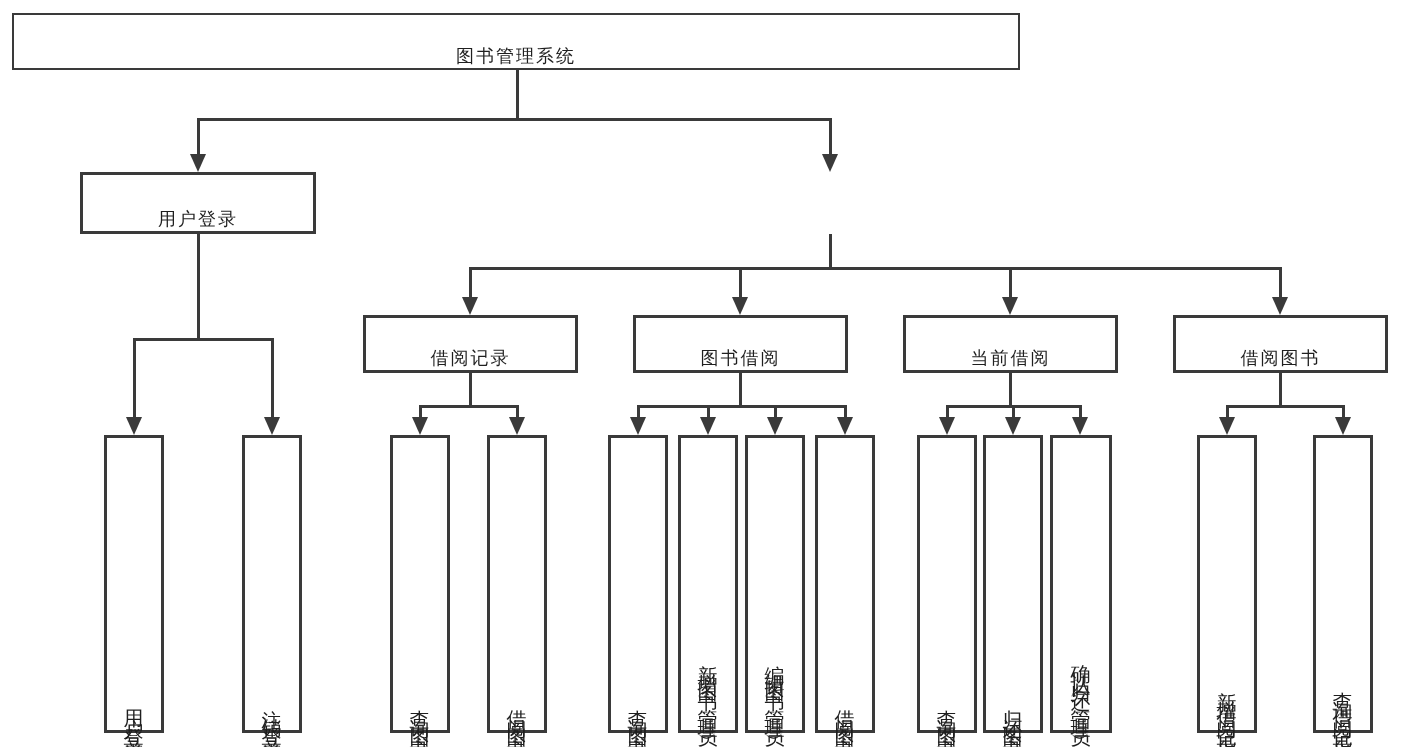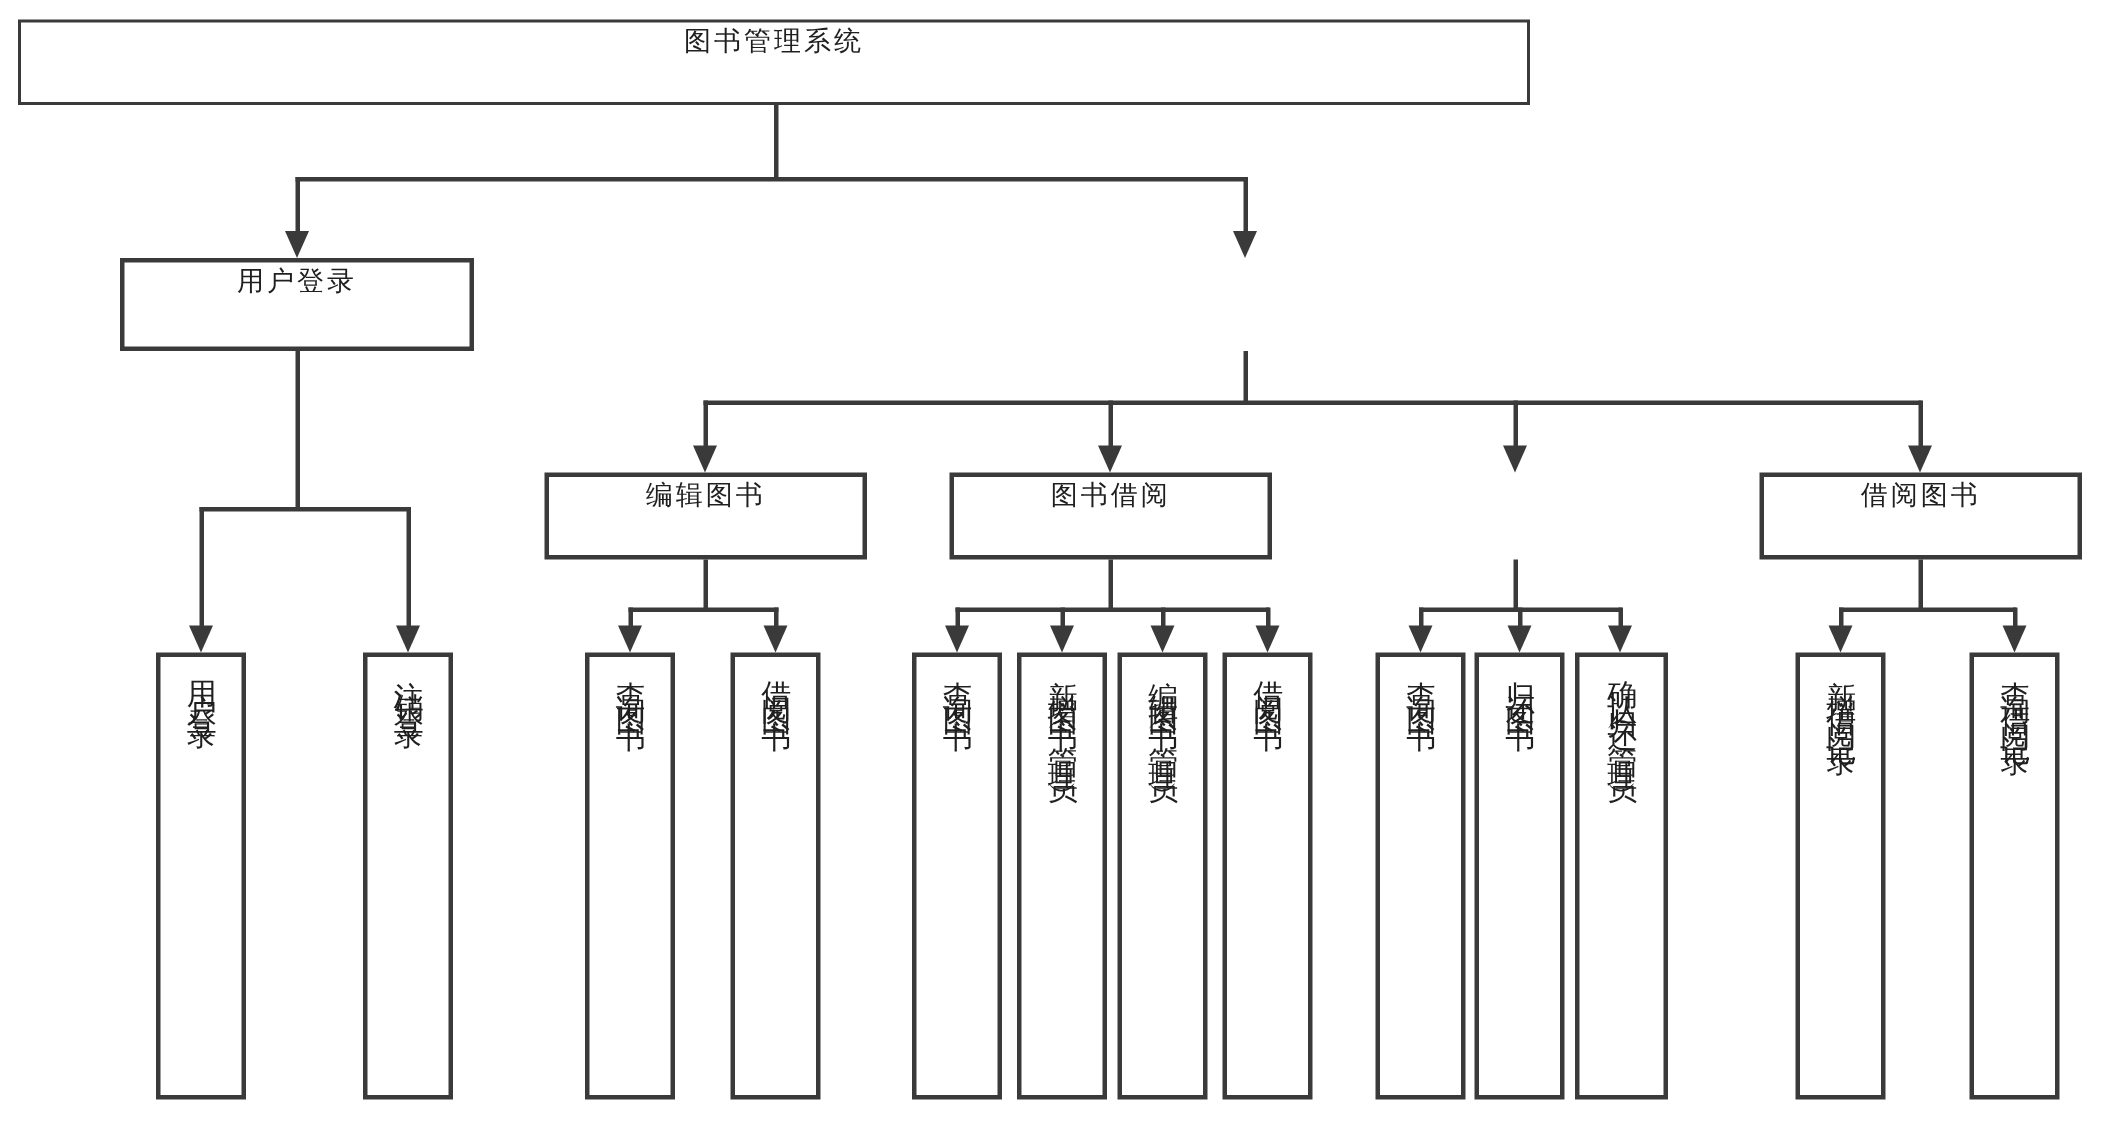--- a/index.html
+++ b/index.html
@@ -14,21 +14,21 @@
     width:1405px;height:747px;
     background:var(--bg);
     font-family:"Liberation Sans", sans-serif;
     overflow:hidden;
   }
   .box{
     position:absolute;
     box-sizing:border-box;
     background:var(--bg);
     border:3px solid var(--line);
-    display:flex;align-items:flex-start;justify-content:center;
+    display:flex;align-items:flex-end;justify-content:center;
     color:var(--text);
   }
   .hbox{font-size:18px;letter-spacing:2px;white-space:nowrap;}
   .root{border-width:2px;font-size:18px;}
   .vbox{
     font-size:20px;
     line-height:1;
   }
   .vbox span{
     writing-mode:vertical-rl;
@@ -61,24 +61,27 @@
 
   <div class="box hbox root" style="left:12px;top:13px;width:1008px;height:57px">
     <span>图书管理系统</span>
   </div>
 
   <div class="box hbox" style="left:80px;top:172px;width:236px;height:62px">
     <span>用户登录</span>
   </div>
 
   <div class="box hbox" style="left:363px;top:315px;width:215px;height:58px">
-    <span>编辑图书</span>
+    <span>借阅记录</span>
   </div>
   <div class="box hbox" style="left:633px;top:315px;width:215px;height:58px">
     <span>图书借阅</span>
+  </div>
+  <div class="box hbox" style="left:903px;top:315px;width:215px;height:58px">
+    <span>当前借阅</span>
   </div>
   <div class="box hbox" style="left:1173px;top:315px;width:215px;height:58px">
     <span>借阅图书</span>
   </div>
 
   <div class="box vbox" style="left:104px;top:435px;width:60px;height:298px">
     <span>用户登录</span>
   </div>
   <div class="box vbox" style="left:242px;top:435px;width:60px;height:298px">
     <span>注销登录</span>

